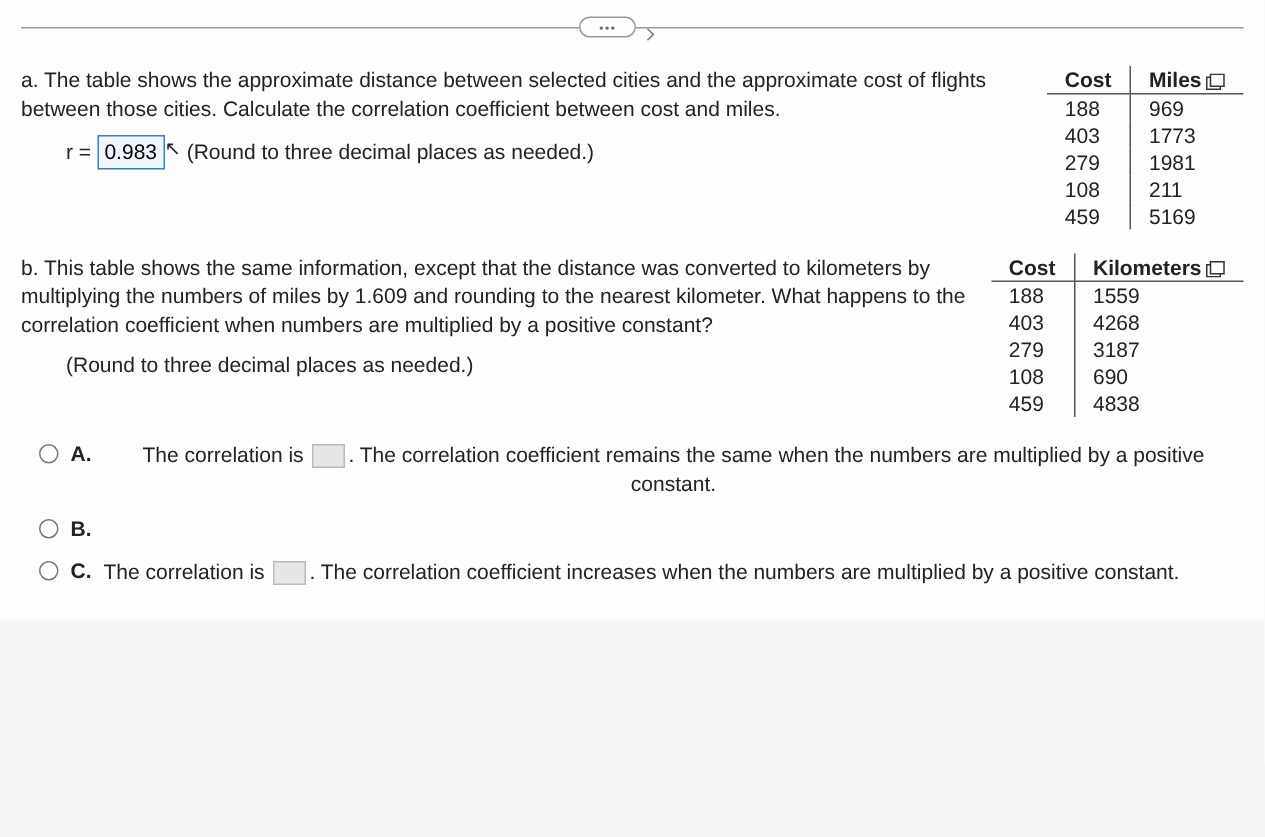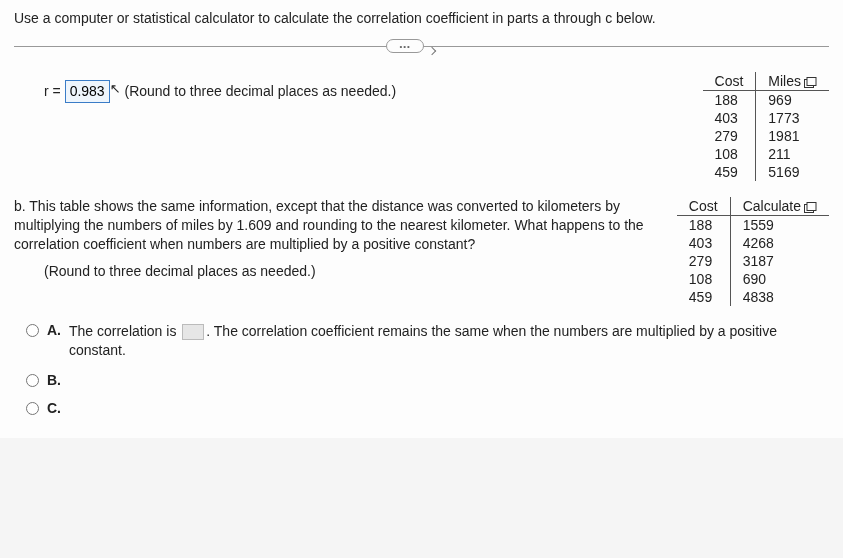--- a/index.html
+++ b/index.html
@@ -84,21 +84,21 @@
     font-size: 14px;
     flex-shrink: 0;
   }
   .data-table th, .data-table td {
     padding: 1px 12px;
     white-space: nowrap;
   }
   .data-table th {
     text-align: left;
     border-bottom: 1px solid #555;
-    font-weight: normal;
+    font-weight: bold;
   }
   .data-table th:first-child, .data-table td:first-child {
     border-right: 1px solid #555;
   }
   .popup-icon {
     display: inline-block;
     width: 13px;
     height: 11px;
     vertical-align: middle;
     margin-left: 3px;
@@ -117,20 +117,21 @@
   .option-row input[type=radio] {
     margin-top: 2px;
     flex-shrink: 0;
   }
   .option-label {
     font-weight: bold;
     flex-shrink: 0;
   }
   .option-text {
     line-height: 1.35;
+    text-align: center;
   }
   .blank-box {
     display: inline-block;
     width: 22px;
     height: 16px;
     background: #e6e6e6;
     border: 1px solid #bbb;
     vertical-align: middle;
     margin: 0 2px;
   }
@@ -139,30 +140,30 @@
     position: relative;
     top: -3px;
     font-size: 13px;
   }
 </style>
 </head>
 <body>
 
 <div class="container">
 
-  <div class="instruction">Use a computer or statistical calculator to calculate the correlation coefficient in parts a through c below.</div>
 
   <div class="divider-wrap">
     <div class="divider-line"></div>
     <div class="divider-pill">•••</div>
     <div class="divider-tick"></div>
   </div>
 
   <div class="section">
     <div class="section-text">
+      <span>a. The table shows the approximate distance between selected cities and the approximate cost of flights between those cities. Calculate the correlation coefficient between cost and miles.</span>
       <div class="indent">
         <span>r = </span><span class="answer-box">0.983</span><span class="cursor">↖</span><span> (Round to three decimal places as needed.)</span>
       </div>
     </div>
     <table class="data-table">
       <tbody>
           <tr>
         <th>Cost</th>
         <th><span>Miles</span><span class="popup-icon"><svg viewBox="0 0 13 11">
                   <rect x="0.5" y="2.5" width="9" height="8" fill="none" stroke="#333" stroke-width="1"></rect>
@@ -195,21 +196,21 @@
 
   <div class="section">
     <div class="section-text">
       <span>b. This table shows the same information, except that the distance was converted to kilometers by multiplying the numbers of miles by 1.609 and rounding to the nearest kilometer. What happens to the correlation coefficient when numbers are multiplied by a positive constant?</span>
       <div class="indent">(Round to three decimal places as needed.)</div>
     </div>
     <table class="data-table">
       <tbody>
           <tr>
         <th>Cost</th>
-        <th><span>Calculate</span><span class="popup-icon"><svg viewBox="0 0 13 11">
+        <th><span>Kilometers</span><span class="popup-icon"><svg viewBox="0 0 13 11">
                   <rect x="0.5" y="2.5" width="9" height="8" fill="none" stroke="#333" stroke-width="1"></rect>
                   <rect x="3" y="0.5" width="9" height="8" fill="#fdfdfd" stroke="#333" stroke-width="1"></rect>
                 </svg></span></th>
       </tr>
       <tr>
             <td>188</td>
             <td>1559</td>
           </tr>
       <tr>
             <td>403</td>
@@ -242,17 +243,20 @@
     </div>
 
     <div class="option-row">
       <input type="radio" name="opt" style="">
       <span class="option-label">B.</span>
     </div>
 
     <div class="option-row">
       <input type="radio" name="opt" style="">
       <span class="option-label">C.</span>
+      <span class="option-text">
+        <span>The correlation is </span><span class="blank-box"></span><span>. The correlation coefficient increases when the numbers are multiplied by a positive constant.</span>
+      </span>
     </div>
 
   </div>
 
 </div>
 
 </body></html>

